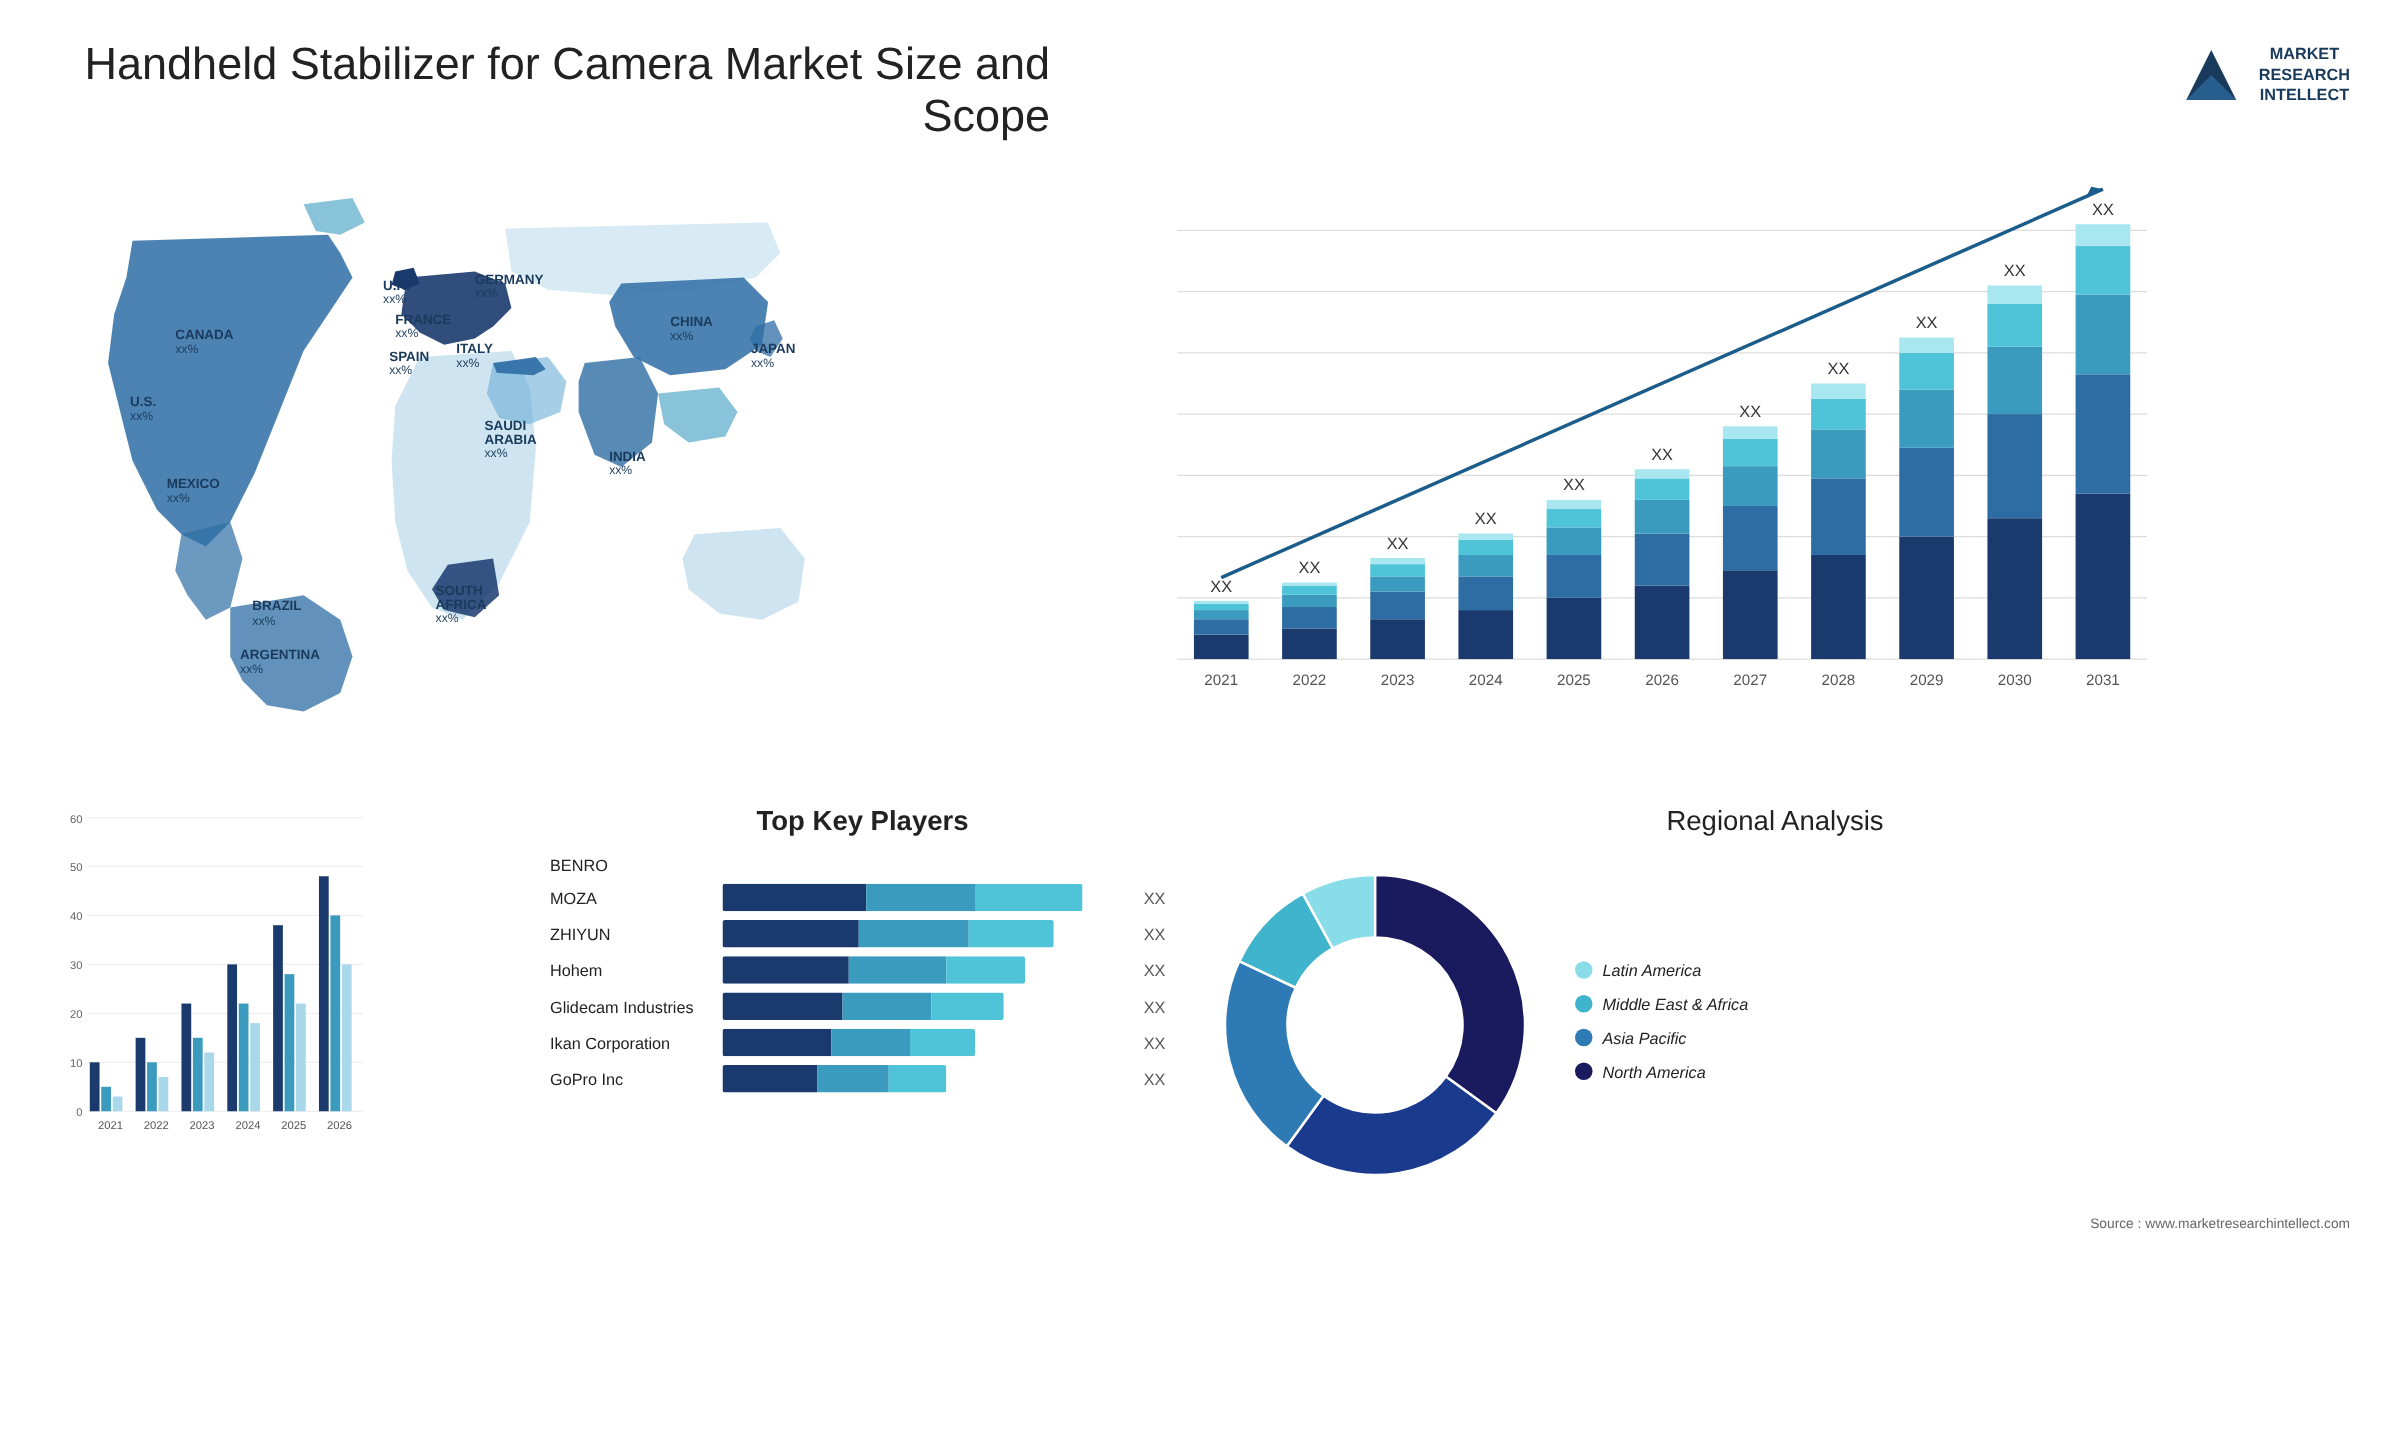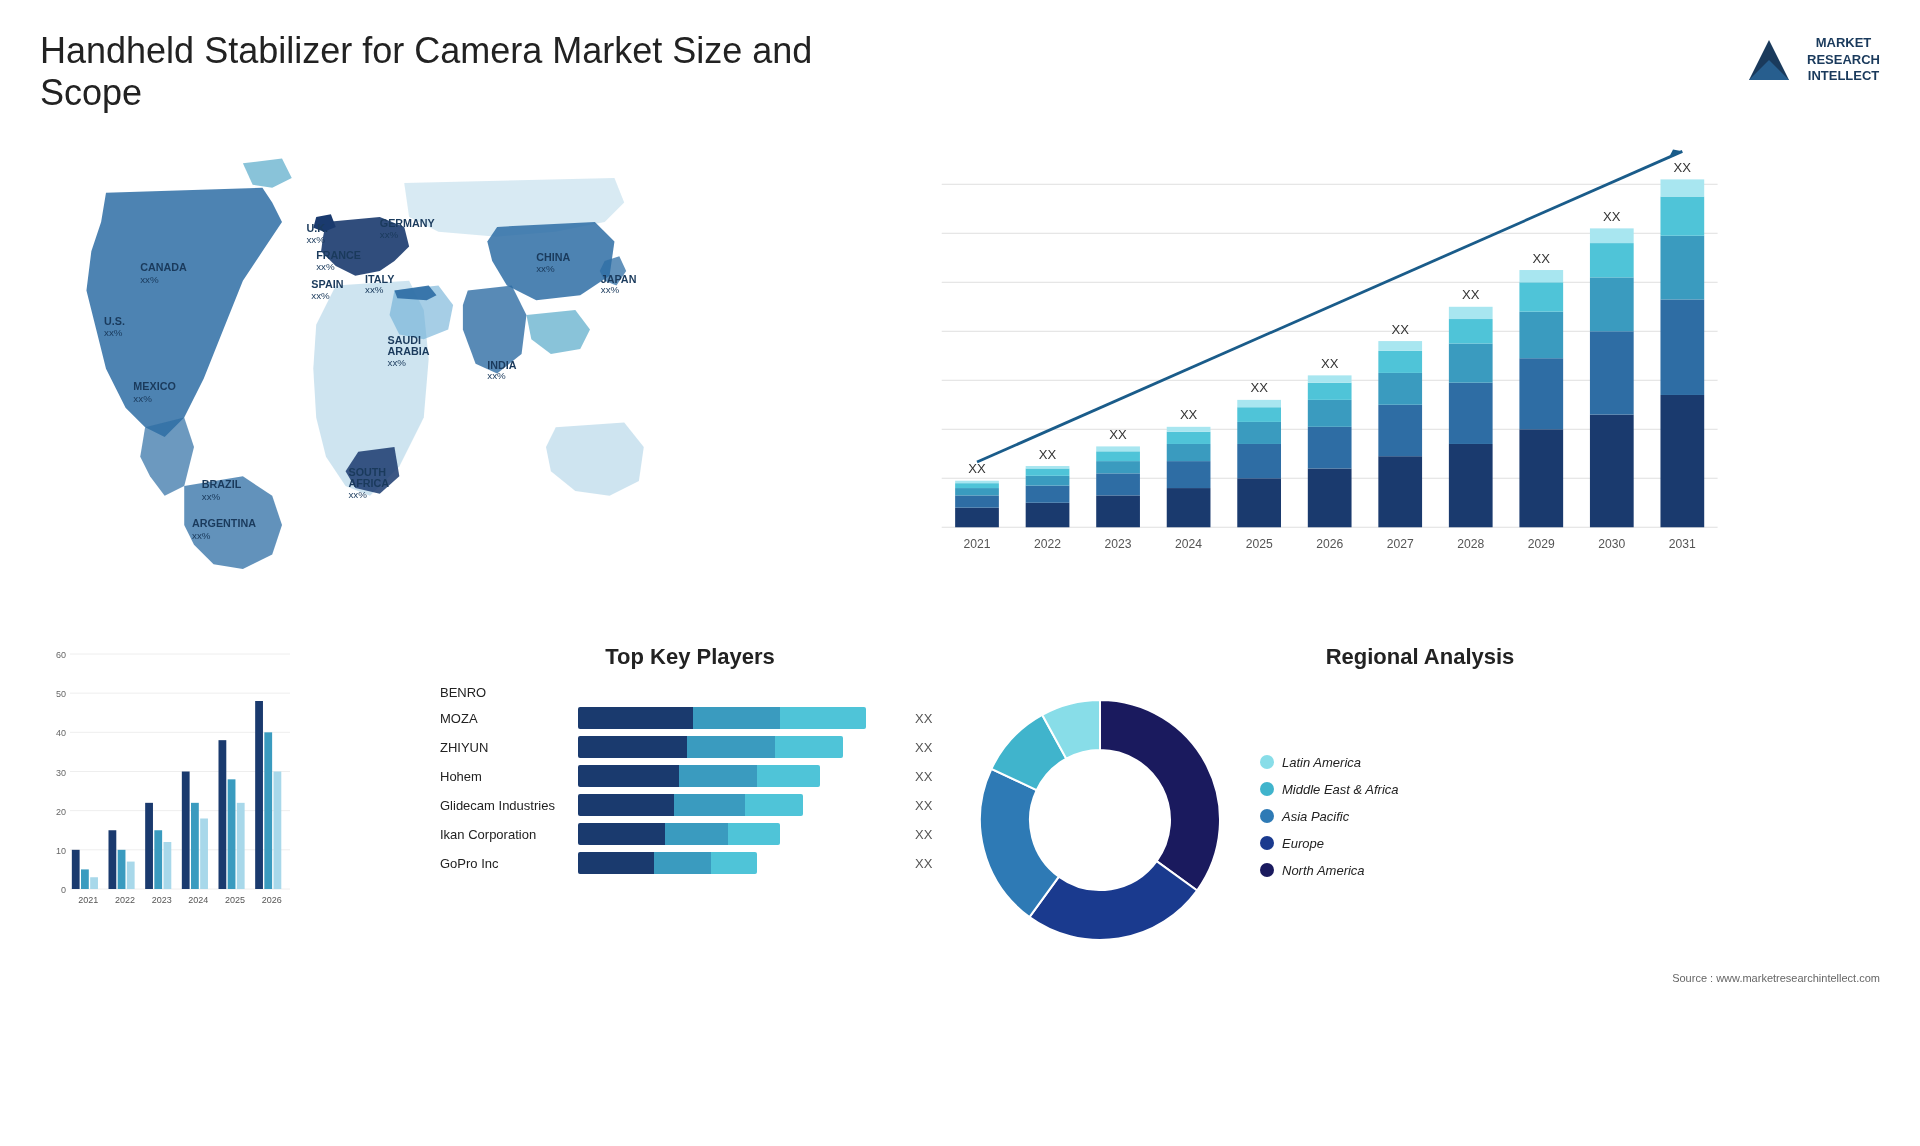--- a/index.html
+++ b/index.html
@@ -15,20 +15,21 @@
       display: flex;
       justify-content: space-between;
       align-items: flex-start;
       margin-bottom: 20px;
     }
     .title {
       font-size: 36px;
       font-weight: 400;
       color: #222;
       max-width: 800px;
+      text-align: right;
     }
     .logo {
       display: flex;
       align-items: center;
       gap: 8px;
     }
     .logo-icon {
       width: 60px;
       height: 60px;
     }
@@ -74,21 +75,21 @@
       font-size: 22px;
       font-weight: 700;
       margin-bottom: 15px;
       text-align: center;
     }
     .regional-section {
       flex: 1;
     }
     .regional-title {
       font-size: 22px;
-      font-weight: 700;
+      font-weight: 400;
       margin-bottom: 10px;
       text-align: center;
     }
 
     
     .map-container {
       width: 660px;
       height: 440px;
       position: relative;
     }
@@ -550,24 +551,20 @@
           </div>
           <div class="regional-legend-item">
             <div class="regional-dot" style="background:#40b4cc"></div>
             <span>Middle East &amp; Africa</span>
           </div>
           <div class="regional-legend-item">
             <div class="regional-dot" style="background:#2e7ab5"></div>
             <span>Asia Pacific</span>
           </div>
           <div class="regional-legend-item">
-            <div class="regional-dot" style="background:#1a3a8e"></div>
-            <span>Europe</span>
-          </div>
-          <div class="regional-legend-item">
             <div class="regional-dot" style="background:#1a1a5e"></div>
             <span>North America</span>
           </div>
         </div>
     </div>
     <div class="source-text">Source : www.marketresearchintellect.com</div>
   </div>
 </div>
 
 </body></html>

